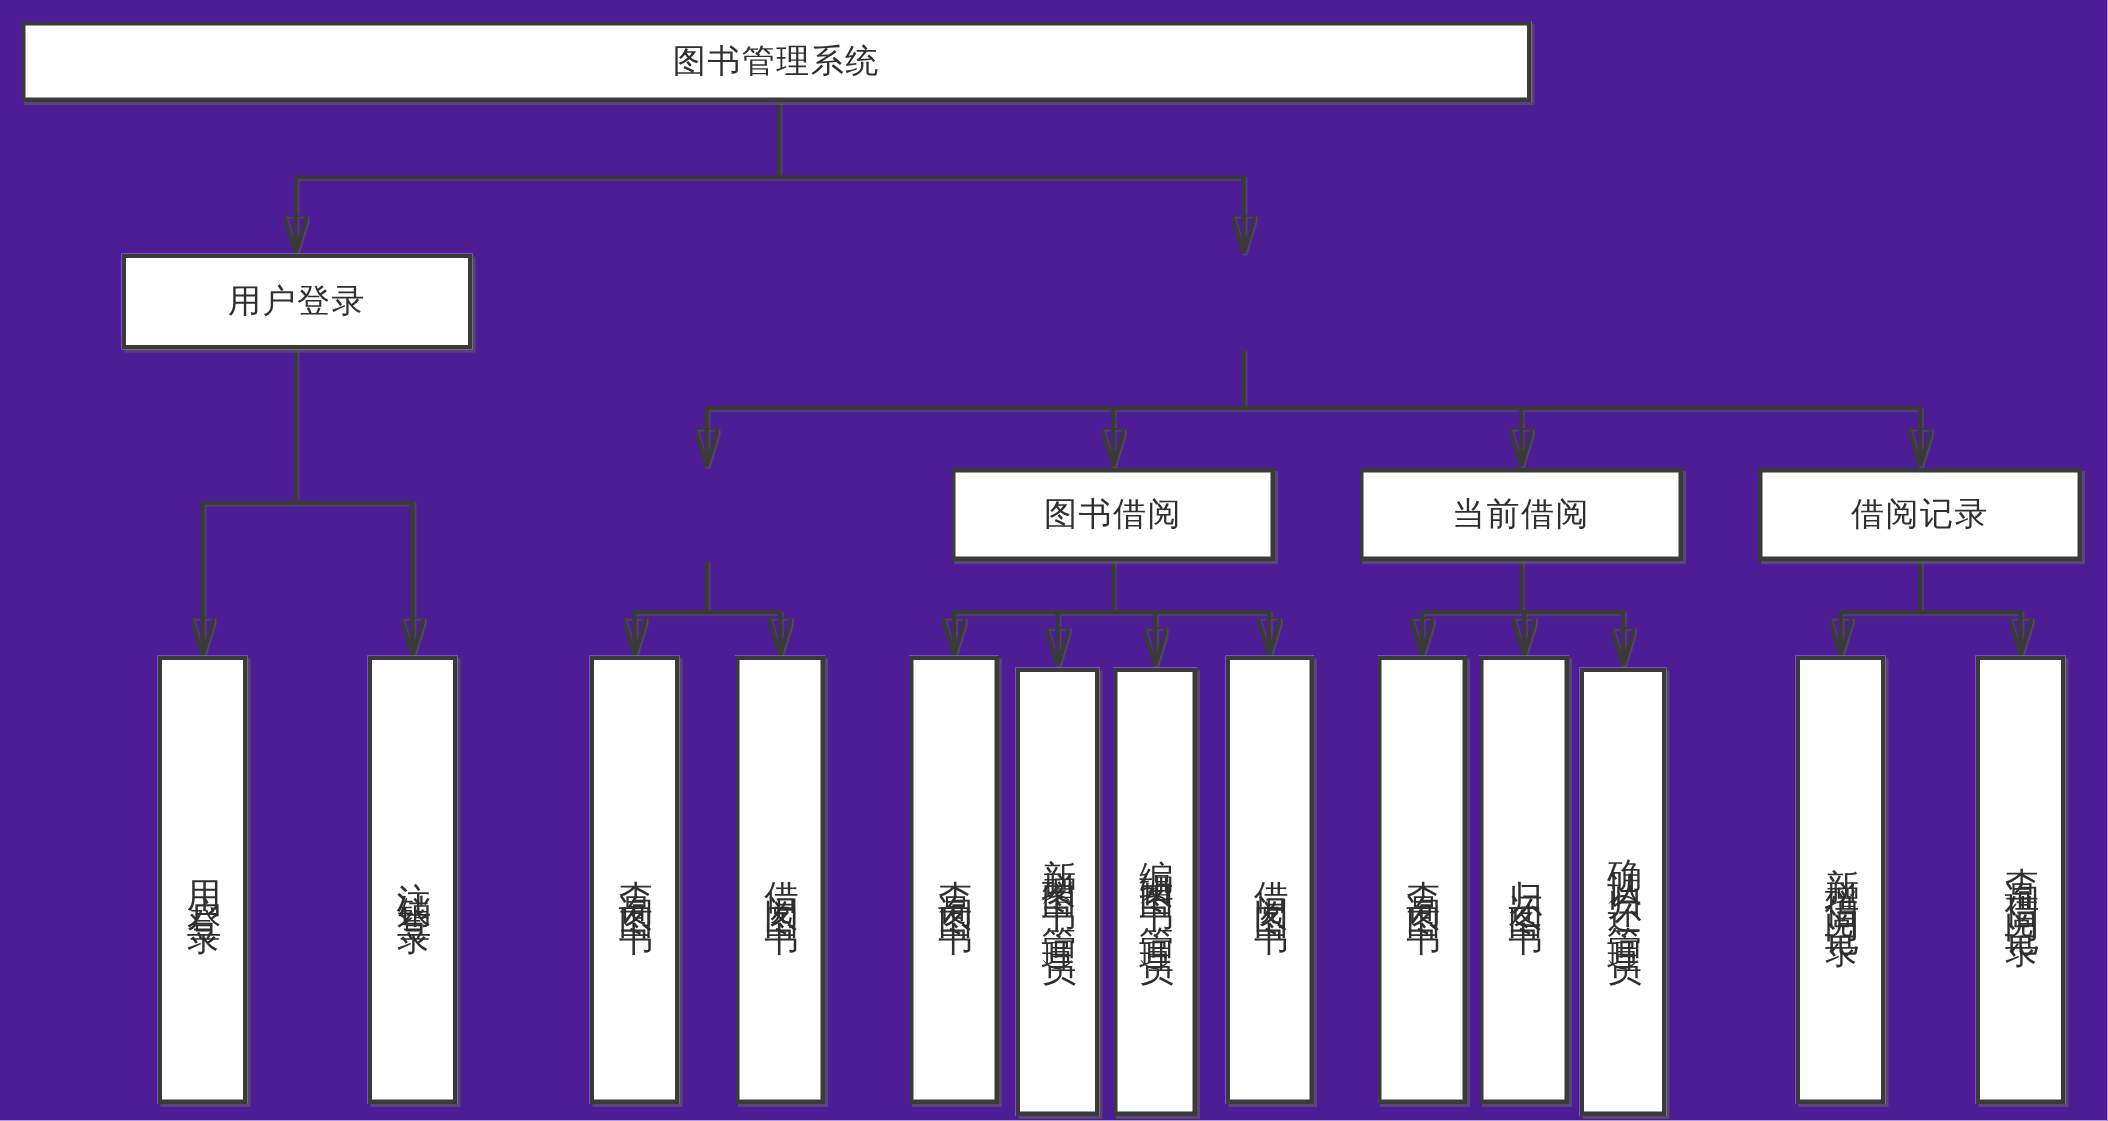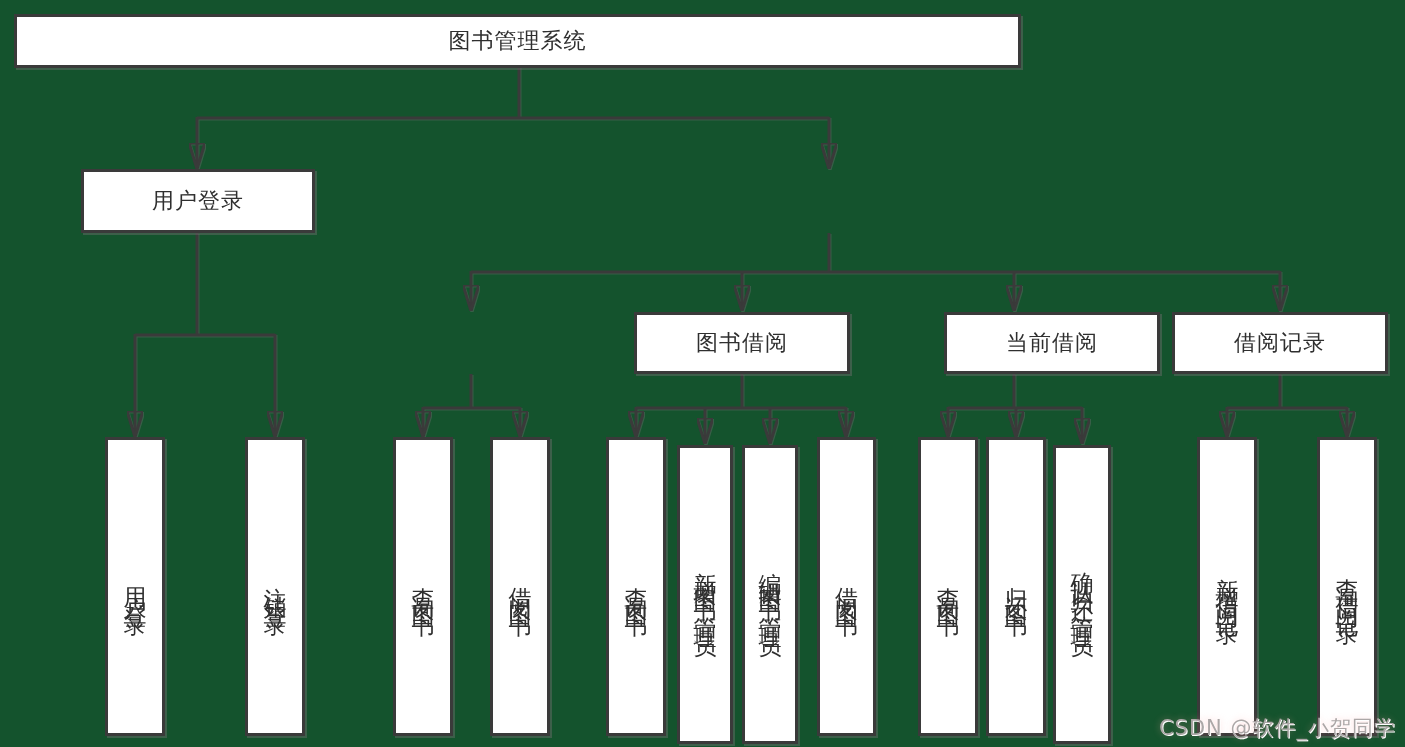--- a/index.html
+++ b/index.html
@@ -1,17 +1,17 @@
 <!DOCTYPE html>
 <html><head>
 <meta charset="utf-8">
 <style>
   html,body{margin:0;padding:0;background:#fff;}
   #stage{
-    position:relative;width:1405px;height:747px;background:#14532d;overflow:hidden;
+    position:relative;width:1405px;height:747px;background:#4c1d95;overflow:hidden;
     font-family:"DejaVu Sans","Liberation Sans",sans-serif;color:#2f2f2f;
   }
   .node{
     position:absolute;box-sizing:border-box;background:#ffffff;
     border:3px solid #3a3a3a;box-shadow:2px 2px 0 rgba(110,110,110,0.45);
     display:flex;align-items:center;justify-content:center;
   }
   .hlabel{font-size:22px;letter-spacing:1px;white-space:nowrap;}
   .vnode span{
     writing-mode:vertical-lr;text-orientation:mixed;
@@ -83,21 +83,21 @@
     <span class="hlabel">图书管理系统</span>
   </div>
 
   <div class="node" style="left:81px;top:169px;width:234px;height:64px;">
     <span class="hlabel">用户登录</span>
   </div>
 
   <div class="node" style="left:634px;top:312px;width:216px;height:62px;">
     <span class="hlabel">图书借阅</span>
   </div>
-  <div class="node" style="left:906px;top:312px;width:216px;height:62px;margin-left:38px;">
+  <div class="node" style="left:906px;top:312px;width:216px;height:62px;">
     <span class="hlabel">当前借阅</span>
   </div>
   <div class="node" style="left:1172px;top:312px;width:216px;height:62px;">
     <span class="hlabel">借阅记录</span>
   </div>
 
   <div class="node vnode" style="left:105px;top:437px;width:60px;height:299px;">
     <span>用户登录</span>
   </div>
   <div class="node vnode" style="left:245px;top:437px;width:60px;height:299px;">
@@ -134,14 +134,13 @@
     <span>确认归还（管理员）</span>
   </div>
 
   <div class="node vnode" style="left:1197px;top:437px;width:60px;height:299px;">
     <span>新增借阅记录</span>
   </div>
   <div class="node vnode" style="left:1317px;top:437px;width:60px;height:299px;">
     <span>查询借阅记录</span>
   </div>
 
-  <div class="watermark">CSDN @软件_小贺同学</div>
 </div>
 
 </body></html>

